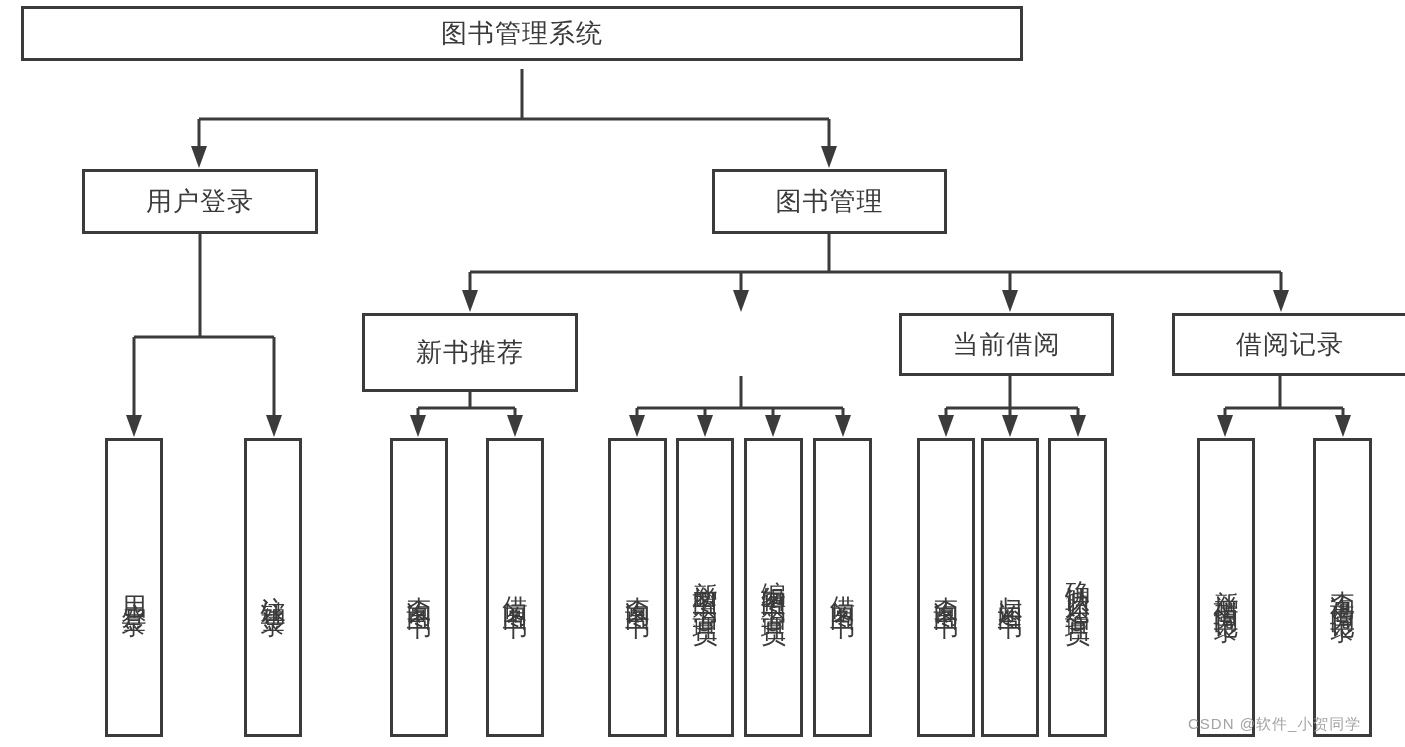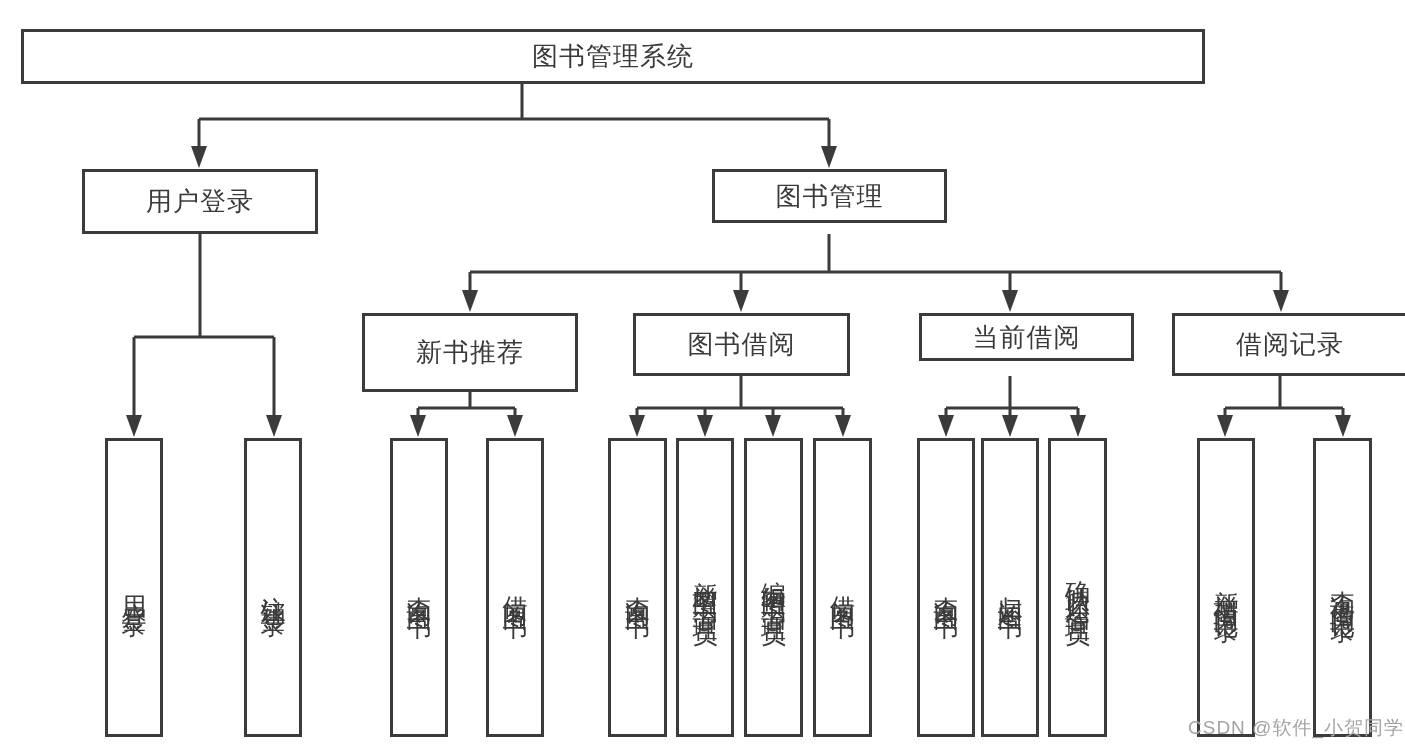--- a/index.html
+++ b/index.html
@@ -30,21 +30,21 @@
   .leaf .vtext{
     writing-mode:vertical-rl;
     text-orientation:mixed;
     line-height:1;
     font-size:25px;
     letter-spacing:6px;
   }
   .watermark{
     position:absolute;
     left:1188px;top:715px;
-    font-size:19px;
+    font-size:15px;
     color:var(--wm);
     letter-spacing:1px;
     white-space:nowrap;
   }
 </style>
 </head>
 <body>
 
 <div class="diagram">
 
@@ -81,28 +81,27 @@
       <polygon points="765,415 781,415 773,437"></polygon>
       <polygon points="835,415 851,415 843,437"></polygon>
       <polygon points="938,415 954,415 946,437"></polygon>
       <polygon points="1002,415 1018,415 1010,437"></polygon>
       <polygon points="1070,415 1086,415 1078,437"></polygon>
       <polygon points="1217,415 1233,415 1225,437"></polygon>
       <polygon points="1335,415 1351,415 1343,437"></polygon>
     </g>
   </svg>
 
-  <div class="box" style="left:21px;top:29px;width:1184px;height:55px">图书管理系统</div>
+  <div class="box" style="left:21px;top:6px;width:1002px;height:55px">图书管理系统</div>
 
   <div class="box" style="left:82px;top:169px;width:236px;height:65px">用户登录</div>
-  <div class="box" style="left:712px;top:169px;width:235px;height:54px">图书管理</div>
+  <div class="box" style="left:712px;top:169px;width:235px;height:65px">图书管理</div>
 
   <div class="box" style="left:362px;top:313px;width:216px;height:79px">新书推荐</div>
-  <div class="box" style="left:633px;top:313px;width:217px;height:63px">图书借阅</div>
-  <div class="box" style="left:919px;top:313px;width:215px;height:48px">当前借阅</div>
+  <div class="box" style="left:899px;top:313px;width:215px;height:63px">当前借阅</div>
   <div class="box" style="left:1172px;top:313px;width:236px;height:63px">借阅记录</div>
 
   <div class="box leaf" style="left:105px;top:438px;width:58px;height:299px">
     <span class="vtext">用户登录</span>
   </div>
   <div class="box leaf" style="left:244px;top:438px;width:58px;height:299px">
     <span class="vtext">注销登录</span>
   </div>
 
   <div class="box leaf" style="left:390px;top:438px;width:58px;height:299px">

